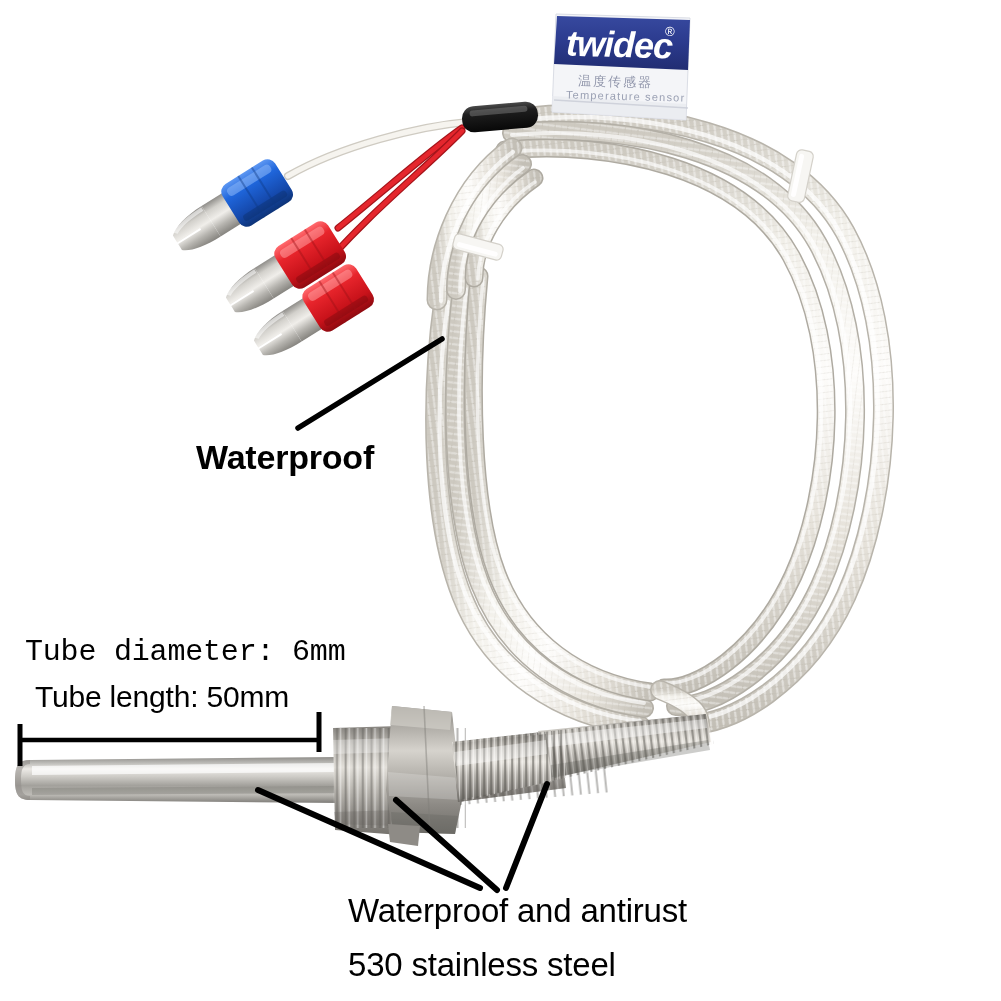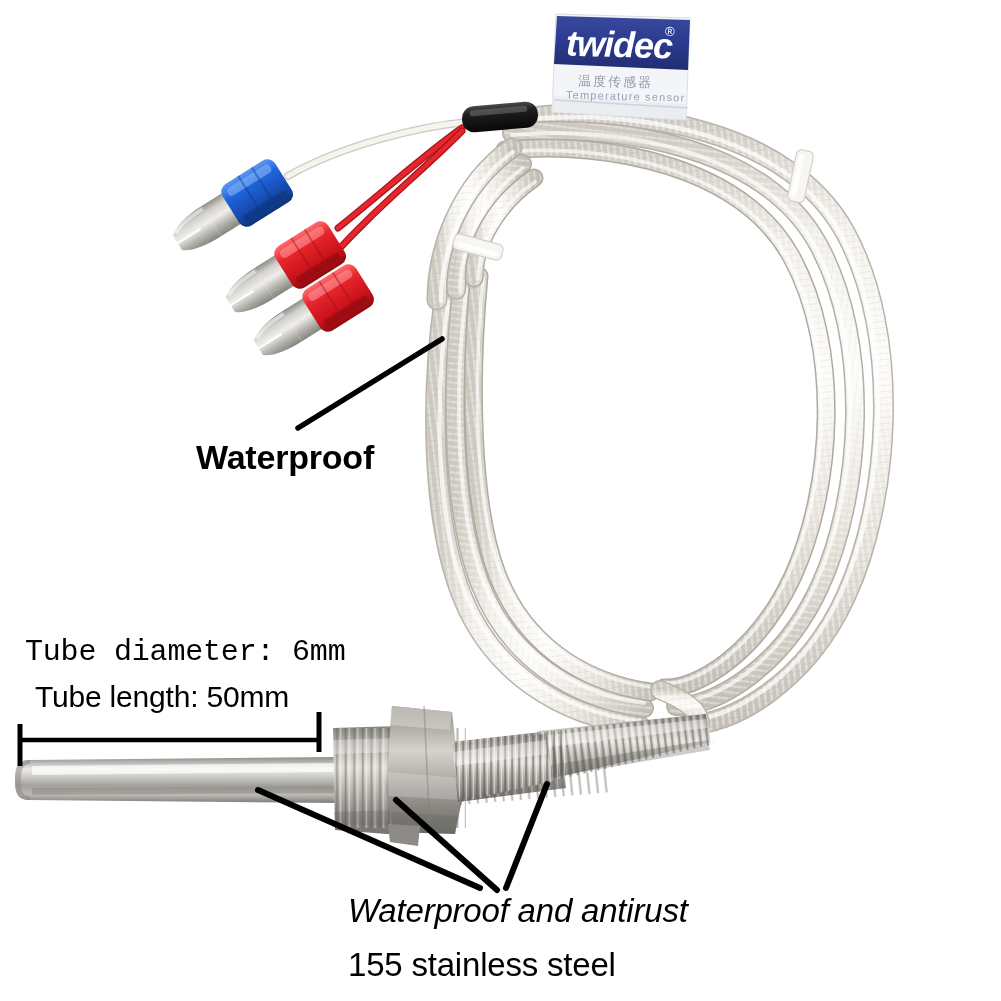--- a/index.html
+++ b/index.html
@@ -26,21 +26,21 @@
     position: absolute;
     color: #000000;
     font-family: "Liberation Sans", sans-serif;
     white-space: nowrap;
     line-height: 1;
     letter-spacing: -0.2px;
   }
   #lbl-waterproof   { left: 196px; top: 440px; font-size: 34px; font-weight: bold; }
   #lbl-tube-dia     { left: 25px;  top: 637px; font-size: 30px; font-family: Liberation Mono, monospace; }
   #lbl-tube-len     { left: 22px;  top: 682px; font-size: 30px; margin-left: 13px; }
-  #lbl-wp-antirust  { left: 348px; top: 894px; font-size: 33px; font-style: italic; }
+  #lbl-wp-antirust  { left: 348px; top: 894px; font-size: 33px; }
   #lbl-steel        { left: 348px; top: 948px; font-size: 33px; }
 
   .tag-text {
     position: absolute;
     font-family: "Liberation Sans", sans-serif;
     white-space: nowrap;
     pointer-events: none;
   }
 </style>
 </head>
@@ -443,15 +443,15 @@
   <div class="tag-text" style="left:566px; top:90px; font-size:11px; color:#9aa0b3; transform:rotate(1.5deg); letter-spacing:1.2px;">Temperature sensor</div>
 
   <div class="anno-text" id="lbl-waterproof">Waterproof</div>
 
   <div class="anno-text" id="lbl-tube-dia">Tube diameter:  6mm</div>
 
   <div class="anno-text" id="lbl-tube-len">Tube length:  50mm</div>
 
   <div class="anno-text" id="lbl-wp-antirust">Waterproof and antirust</div>
 
-  <div class="anno-text" id="lbl-steel">155 stainless steel</div>
+  <div class="anno-text" id="lbl-steel">530 stainless steel</div>
 
 </div>
 
 </body></html>

